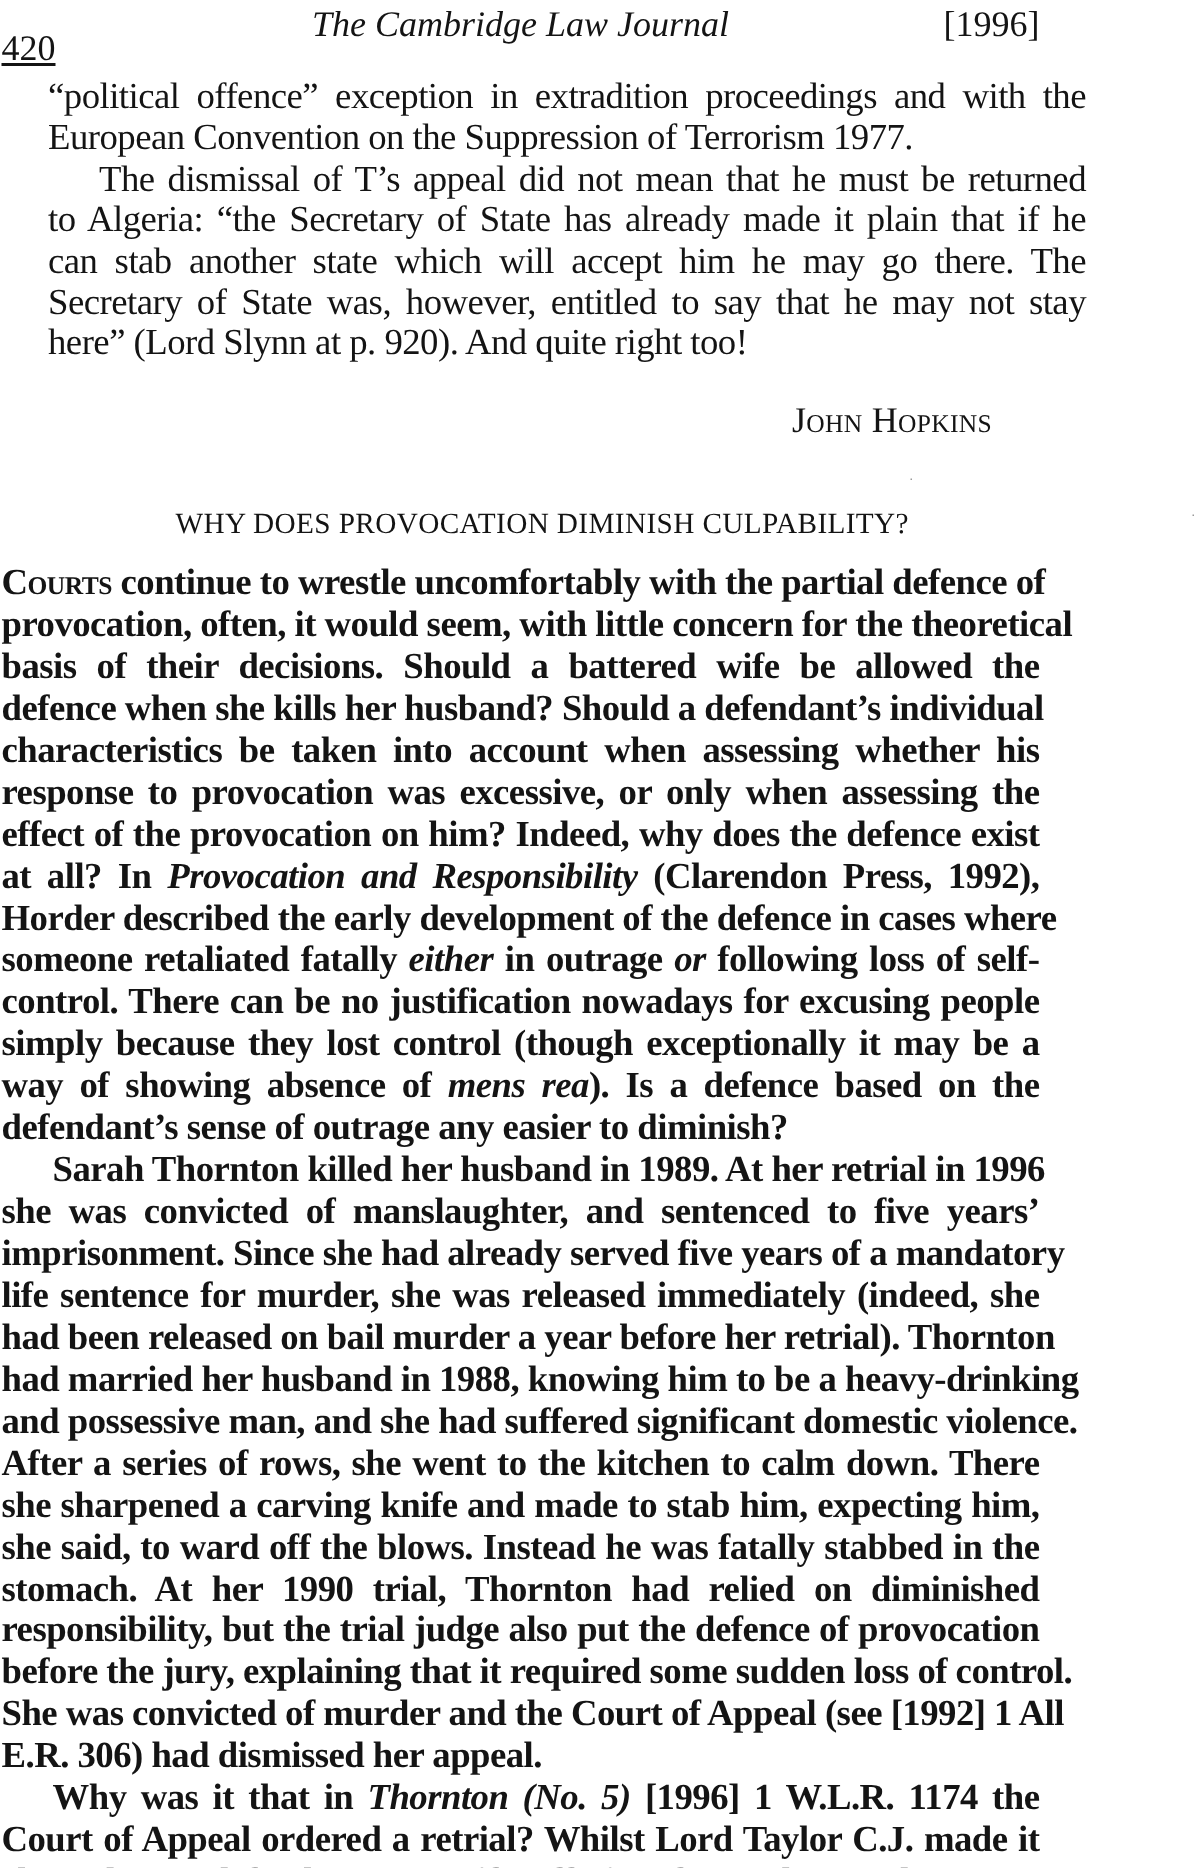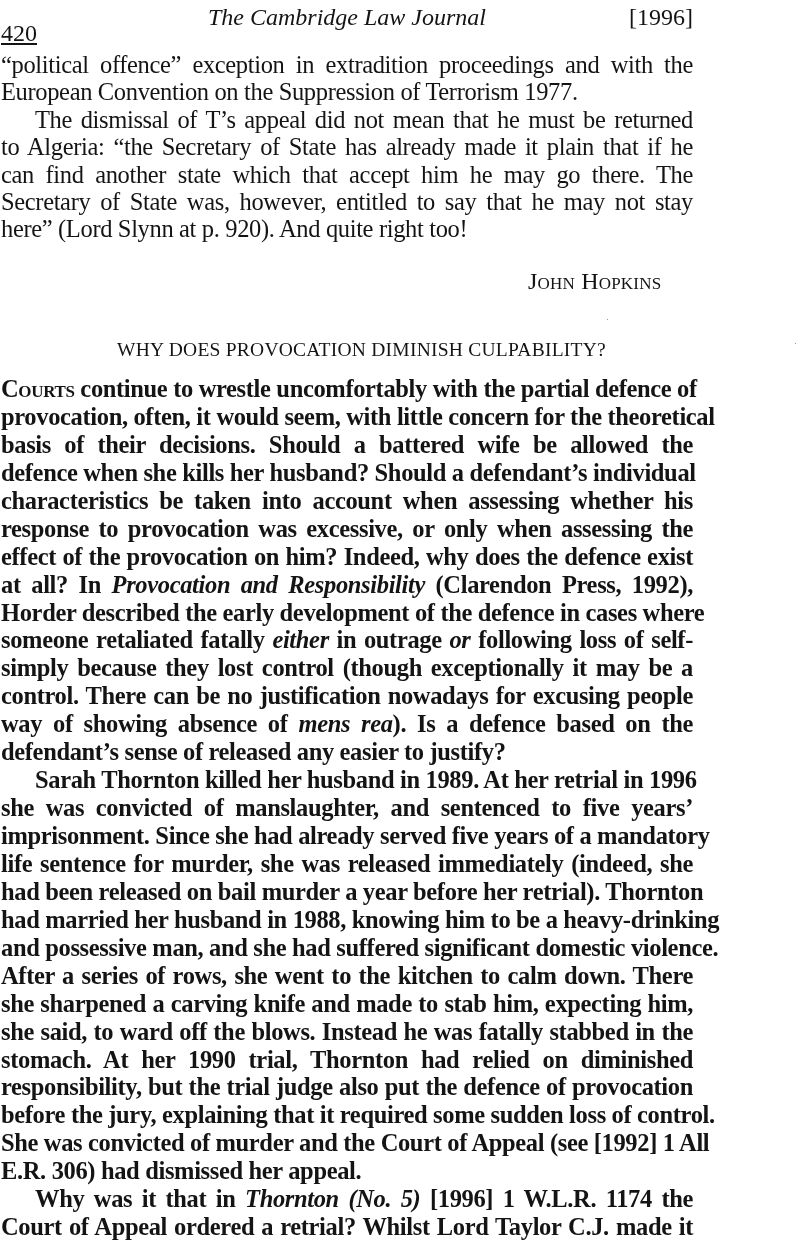--- a/index.html
+++ b/index.html
@@ -67,20 +67,21 @@
     text-indent: 34px;
   }
   .line .it {
     font-style: italic;
   }
   .line .sc {
     font-variant: small-caps;
   }
   #top-block {
     top: 51px;
+    padding-left: 31px;
   }
   #main-block {
     top: 375px;
   }
   #main-block .line {
     height: 27.95px;
     line-height: 27.95px;
     font-weight: bold;
   }
   .signature {
@@ -117,21 +118,21 @@
   <span class="page-number">420</span>
   <span class="journal-title">The Cambridge Law Journal</span>
   <span class="volume-year">[1996]</span>
 </div>
 
 <div id="top-block" class="block">
     <span class="line"><span>“political offence” exception in extradition proceedings and with the</span></span>
     <span class="line last"><span>European Convention on the Suppression of Terrorism 1977.</span></span>
     <span class="line indent"><span>The dismissal of T’s appeal did not mean that he must be returned</span></span>
     <span class="line"><span>to Algeria: “the Secretary of State has already made it plain that if he</span></span>
-    <span class="line"><span>can find another state which that accept him he may go there. The</span></span>
+    <span class="line"><span>can stab another state which will accept him he may go there. The</span></span>
     <span class="line"><span>Secretary of State was, however, entitled to say that he may not stay</span></span>
     <span class="line last"><span>here” (Lord Slynn at p. 920). And quite right too!</span></span>
   </div>
 
 <div class="signature">John Hopkins</div>
 
 <div class="speck" style="left:607px; top:319px;"></div>
 <div class="speck" style="left:795px; top:343px;"></div>
 
 <div class="section-heading">Why does provocation diminish culpability?</div>
@@ -140,24 +141,24 @@
     <span class="line"><span class="sc">Courts</span><span> continue to wrestle uncomfortably with the partial defence of</span></span>
     <span class="line"><span>provocation, often, it would seem, with little concern for the theoretical</span></span>
     <span class="line"><span>basis of their decisions. Should a battered wife be allowed the</span></span>
     <span class="line"><span>defence when she kills her husband? Should a defendant’s individual</span></span>
     <span class="line"><span>characteristics be taken into account when assessing whether his</span></span>
     <span class="line"><span>response to provocation was excessive, or only when assessing the</span></span>
     <span class="line"><span>effect of the provocation on him? Indeed, why does the defence exist</span></span>
     <span class="line"><span>at all? In </span><span class="it">Provocation and Responsibility</span><span> (Clarendon Press, 1992),</span></span>
     <span class="line"><span>Horder described the early development of the defence in cases where</span></span>
     <span class="line"><span>someone retaliated fatally </span><span class="it">either</span><span> in outrage </span><span class="it">or</span><span> following loss of self-</span></span>
+    <span class="line"><span>control. There can be no justification nowadays for excusing people</span></span>
     <span class="line"><span>simply because they lost control (though exceptionally it may be a</span></span>
-    <span class="line"><span>control. There can be no justification nowadays for excusing people</span></span>
     <span class="line"><span>way of showing absence of </span><span class="it">mens rea</span><span>). Is a defence based on the</span></span>
-    <span class="line last"><span>defendant’s sense of released any easier to justify?</span></span>
+    <span class="line last"><span>defendant’s sense of outrage any easier to diminish?</span></span>
     <span class="line indent"><span>Sarah Thornton killed her husband in 1989. At her retrial in 1996</span></span>
     <span class="line"><span>she was convicted of manslaughter, and sentenced to five years’</span></span>
     <span class="line"><span>imprisonment. Since she had already served five years of a mandatory</span></span>
     <span class="line"><span>life sentence for murder, she was released immediately (indeed, she</span></span>
     <span class="line"><span>had been released on bail murder a year before her retrial). Thornton</span></span>
     <span class="line"><span>had married her husband in 1988, knowing him to be a heavy-drinking</span></span>
     <span class="line"><span>and possessive man, and she had suffered significant domestic violence.</span></span>
     <span class="line"><span>After a series of rows, she went to the kitchen to calm down. There</span></span>
     <span class="line"><span>she sharpened a carving knife and made to stab him, expecting him,</span></span>
     <span class="line"><span>she said, to ward off the blows. Instead he was fatally stabbed in the</span></span>

